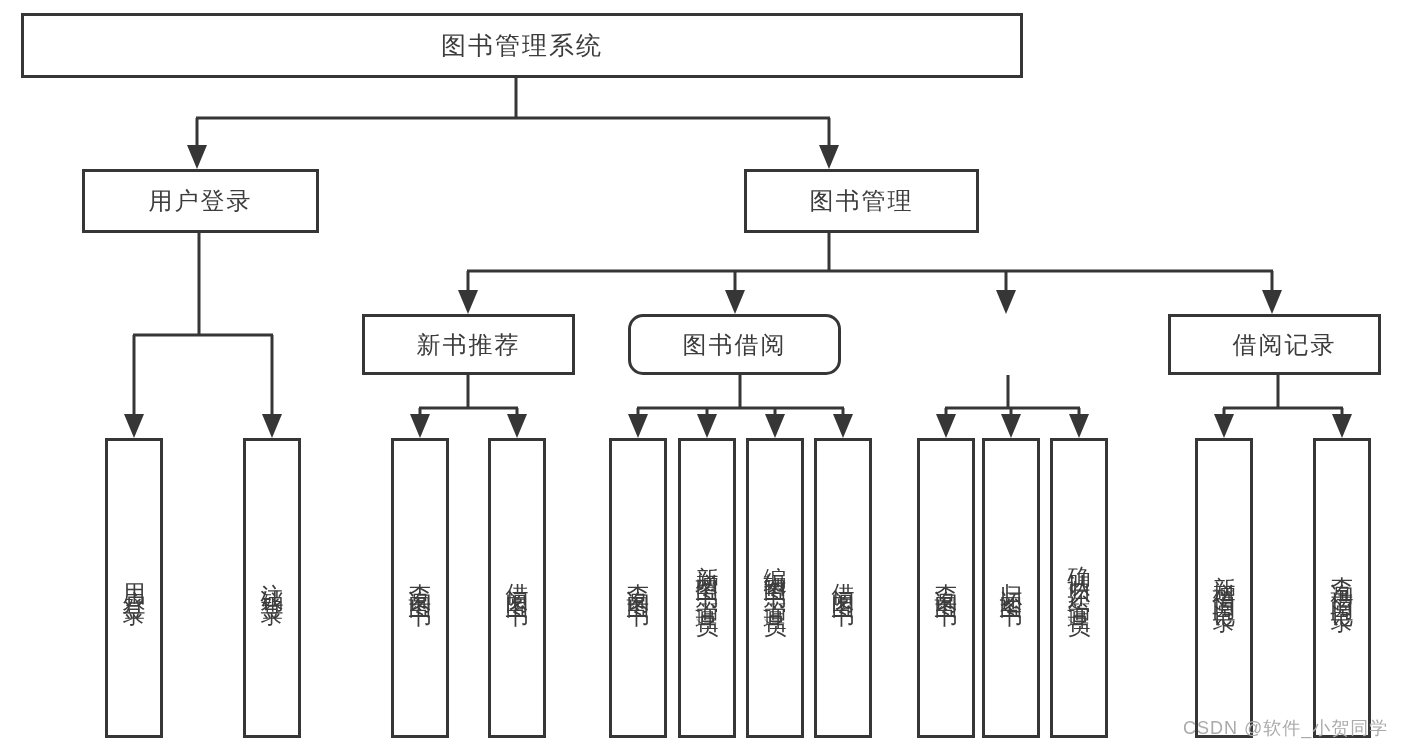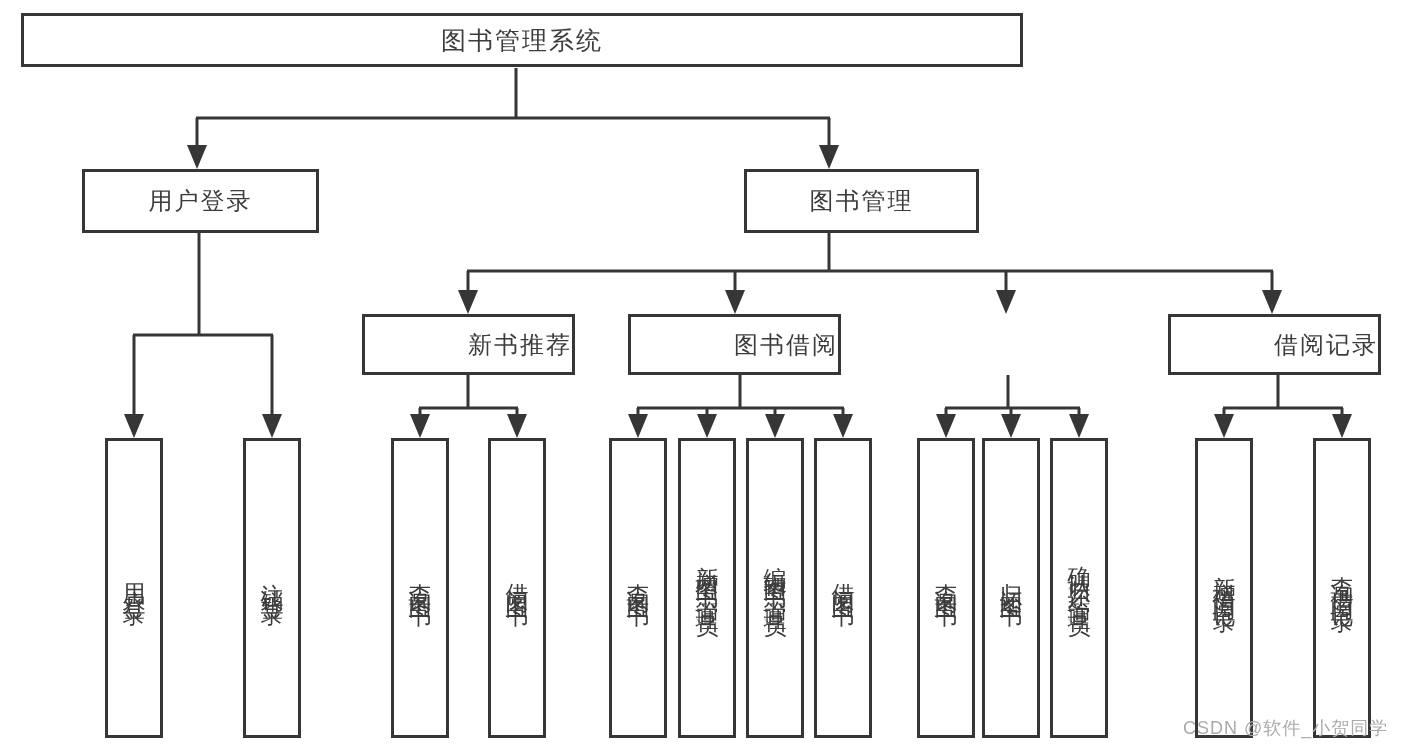--- a/index.html
+++ b/index.html
@@ -9,23 +9,23 @@
   }
   #connectors{position:absolute;left:0;top:0;z-index:1;}
   #connectors path{stroke:#363636;stroke-width:3;fill:none;}
   #connectors line{stroke:#363636;stroke-width:3;}
   #connectors polygon{fill:#363636;stroke:none;}
   .box{
     position:absolute;box-sizing:border-box;background:#ffffff;
     border:3px solid #363636;display:flex;align-items:center;justify-content:center;
     z-index:2;text-align:center;
   }
-  .l1{left:21px;top:13px;width:1002px;height:54px;font-size:25px;letter-spacing:2px;}
+  .l1{left:21px;top:13px;width:1002px;height:65px;font-size:25px;letter-spacing:2px;}
   .l2{top:169px;height:64px;font-size:24px;letter-spacing:2px;}
-  .l3{top:314px;width:213px;height:61px;font-size:24px;letter-spacing:2px;justify-content:flex-end;}
+  .l3{top:314px;width:213px;height:61px;font-size:24px;letter-spacing:2px;}
   .l4{top:438px;width:58px;height:300px;font-size:23px;padding-bottom:18px;}
   .vtext{
     writing-mode:vertical-rl;text-orientation:mixed;
     letter-spacing:7px;line-height:1;
   }
   .watermark{
     position:absolute;left:1183px;top:716px;z-index:5;
     font-size:18px;letter-spacing:1px;color:#aaaaaa;white-space:nowrap;
   }
 </style>
@@ -110,21 +110,21 @@
   <div class="box l2" style="left:82px;width:237px;">
     <span>用户登录</span>
   </div>
   <div class="box l2" style="left:712px;width:235px;margin-left:32px;">
     <span>图书管理</span>
   </div>
 
   <div class="box l3" style="left:362px;">
     <span>新书推荐</span>
   </div>
-  <div class="box l3" style="left:628px;">
+  <div class="box l3" style="left:628px;border-radius:15px;">
     <span>图书借阅</span>
   </div>
   <div class="box l3" style="left:1168px;padding-left:20px;">
     <span>借阅记录</span>
   </div>
 
   <div class="box l4" style="left:105px;">
     <span class="vtext">用户登录</span>
   </div>
   <div class="box l4" style="left:243px;">

